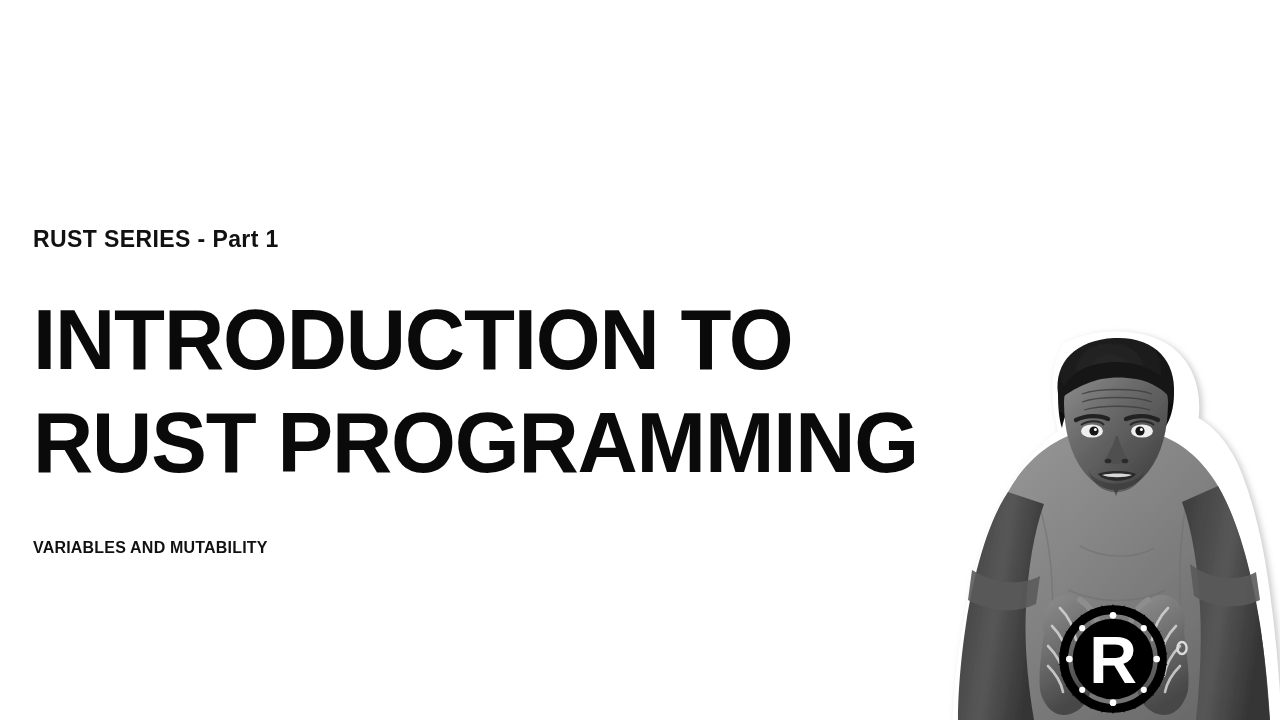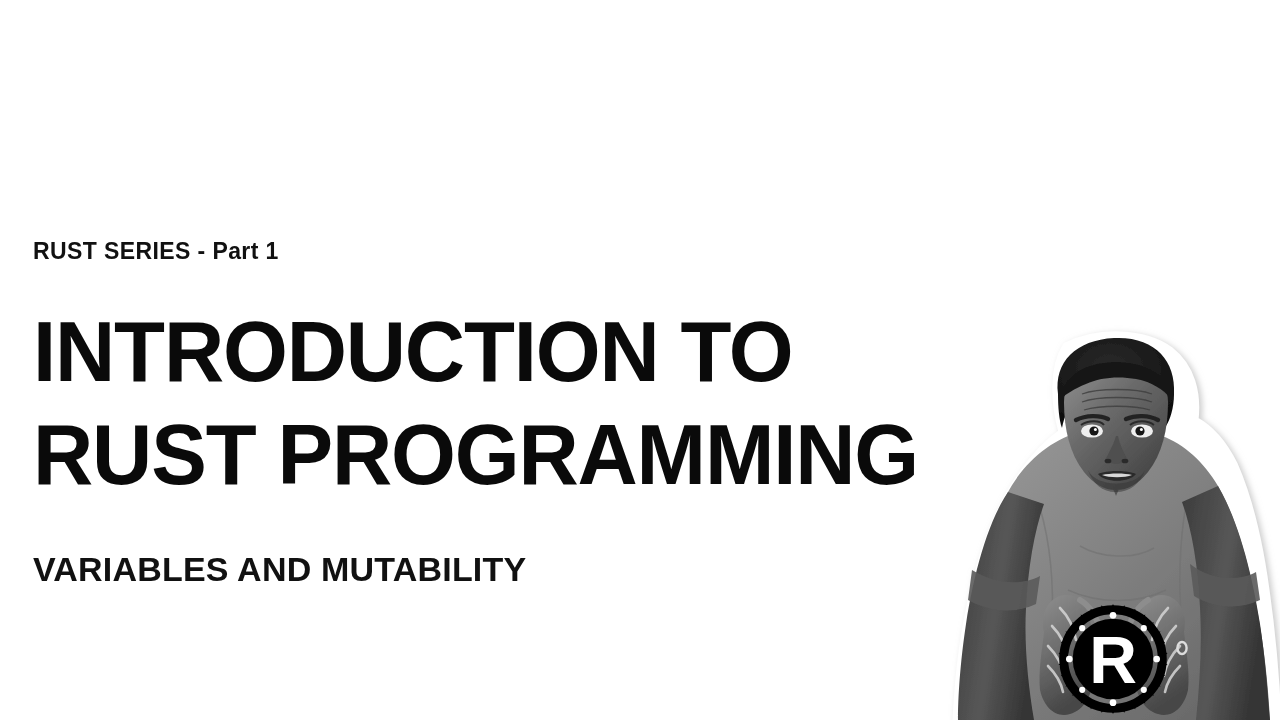--- a/index.html
+++ b/index.html
@@ -18,21 +18,21 @@
     width: 1280px;
     height: 720px;
     background: #ffffff;
     overflow: hidden;
   }
 
   
   #text-block {
     position: absolute;
     left: 33px;
-    top: 240px;
+    top: 228px;
     width: 930px;
     z-index: 5;
   }
 
   #eyebrow {
     font-size: 23px;
     font-weight: 700;
     letter-spacing: 0.4px;
     color: #111111;
     line-height: 1;
@@ -50,21 +50,21 @@
     letter-spacing: -1.2px;
     white-space: nowrap;
     transform: scaleX(0.97);
     transform-origin: left center;
   }
   #main-title .tl {
     display: block;
   }
 
   #subtitle {
-    font-size: 34px;
+    font-size: 16px;
     font-weight: 700;
     letter-spacing: 0.2px;
     color: #111111;
     line-height: 1;
     margin: 46px 0 0 0;
     white-space: nowrap;
   }
 
   
   #photo-wrap {

